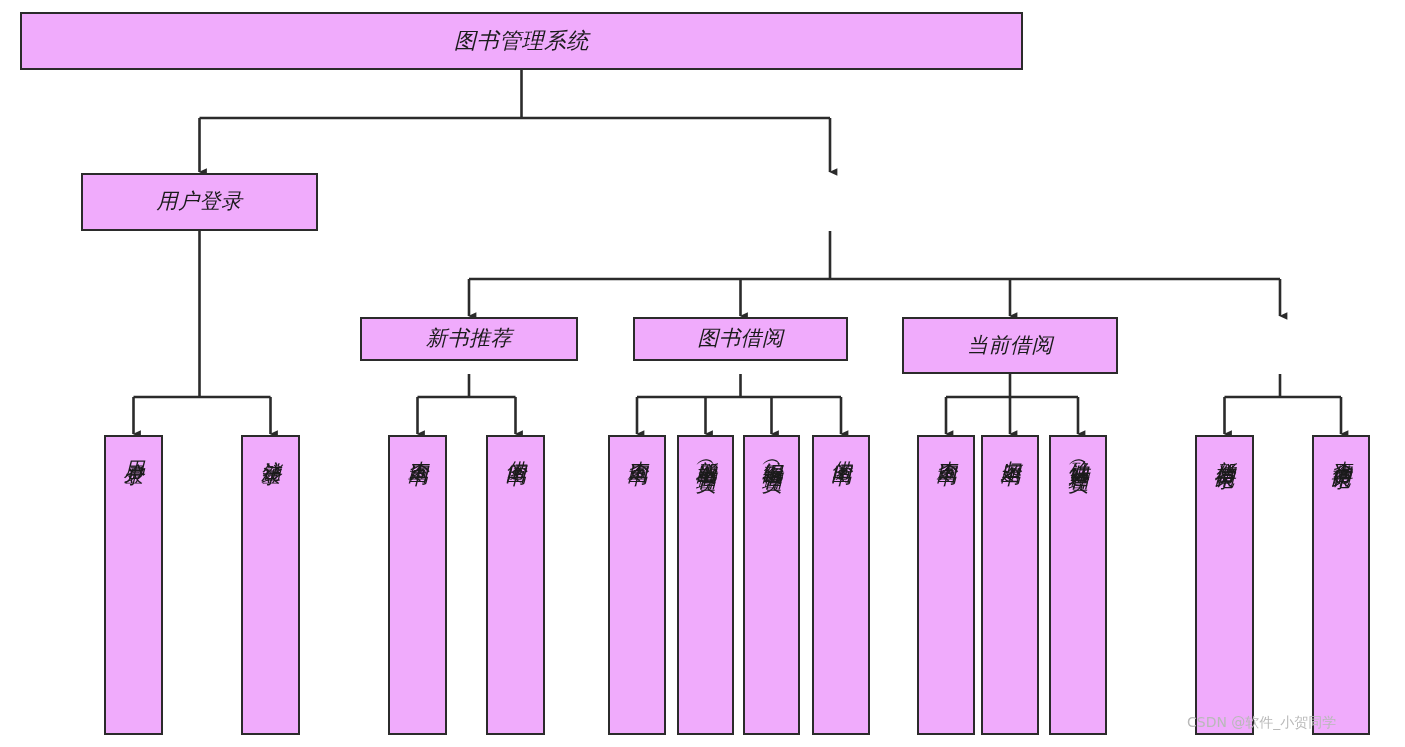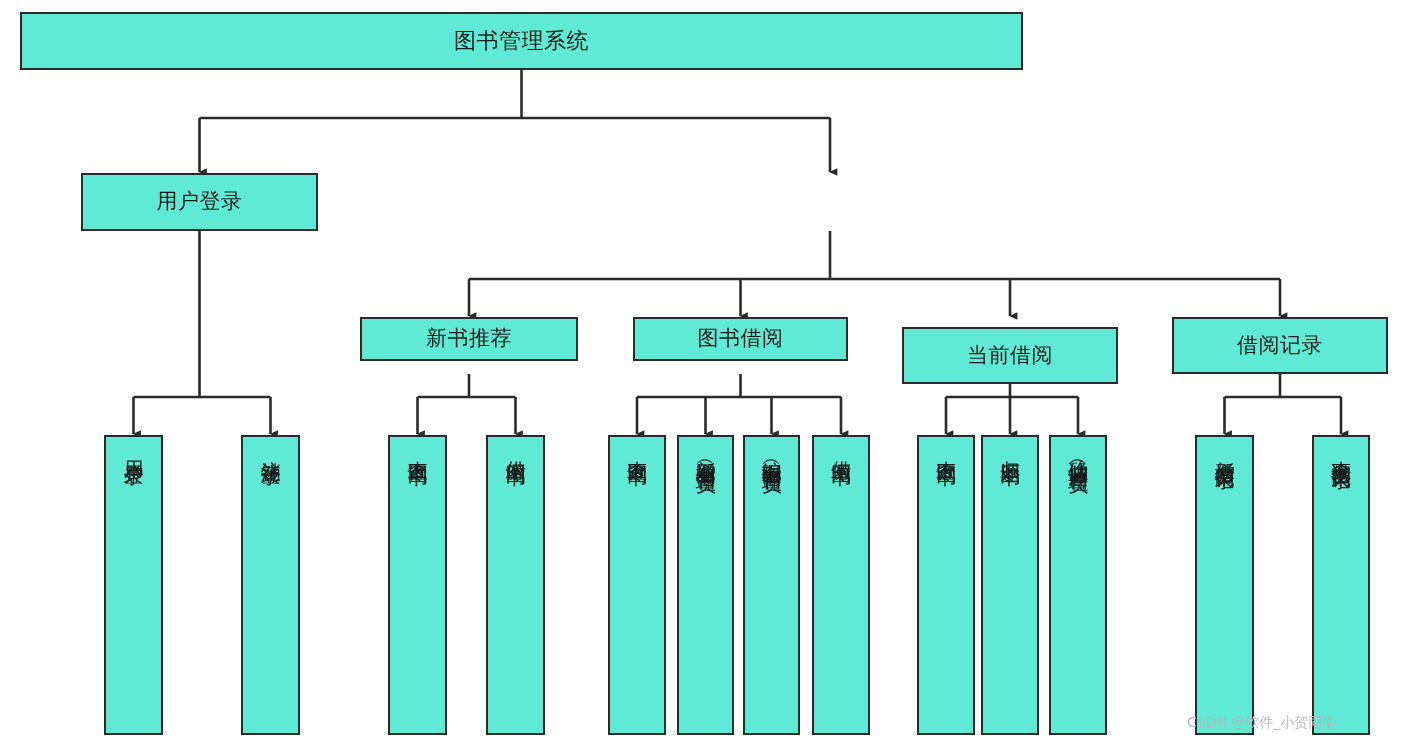--- a/index.html
+++ b/index.html
@@ -21,26 +21,27 @@
     position: absolute;
     left: 0;
     top: 0;
     width: 1405px;
     height: 747px;
   }
   .node {
     position: absolute;
     box-sizing: border-box;
     border: 2.5px solid #2b2b2b;
-    background: #5eead4;
+    background: #f0abfc;
     display: flex;
     align-items: center;
     justify-content: center;
     color: #1b1b1b;
     z-index: 2;
+    font-style: italic;
   }
   .node .label {
     display: block;
     text-align: center;
     line-height: 1.32;
     letter-spacing: 0.5px;
   }
   .node.horizontal .label {
     writing-mode: horizontal-tb;
     font-size: 21px;
@@ -126,25 +127,22 @@
   <div class="node horizontal" style="left: 81px; top: 173px; width: 237px; height: 58px;">
     <span class="label">用户登录</span>
   </div>
 
   <div class="node horizontal" style="left: 360px; top: 317px; width: 218px; height: 44px;">
     <span class="label">新书推荐</span>
   </div>
   <div class="node horizontal" style="left: 633px; top: 317px; width: 215px; height: 44px;">
     <span class="label">图书借阅</span>
   </div>
-  <div class="node horizontal" style="left: 902px; top: 317px; width: 216px; height: 57px; margin-top: 10px;">
+  <div class="node horizontal" style="left: 902px; top: 317px; width: 216px; height: 57px;">
     <span class="label">当前借阅</span>
-  </div>
-  <div class="node horizontal" style="left: 1172px; top: 317px; width: 216px; height: 57px;">
-    <span class="label">借阅记录</span>
   </div>
 
   <div class="node vertical" style="left: 104px; top: 435px; width: 59px; height: 300px;">
     <span class="label">用户登录</span>
   </div>
   <div class="node vertical" style="left: 241px; top: 435px; width: 59px; height: 300px;">
     <span class="label">注销登录</span>
   </div>
 
   <div class="node vertical" style="left: 388px; top: 435px; width: 59px; height: 300px;">

